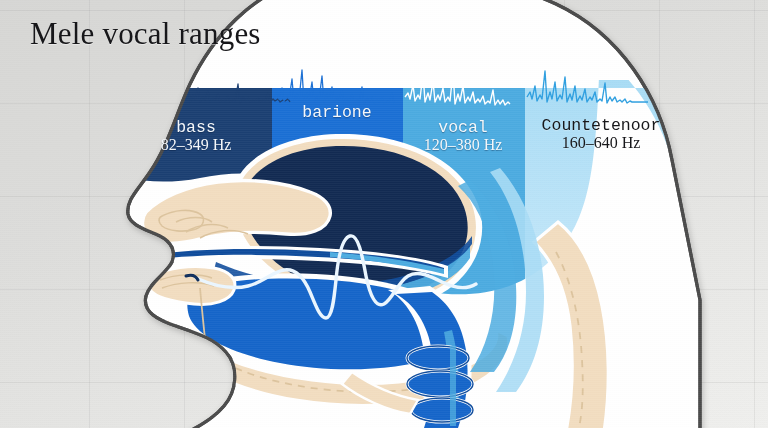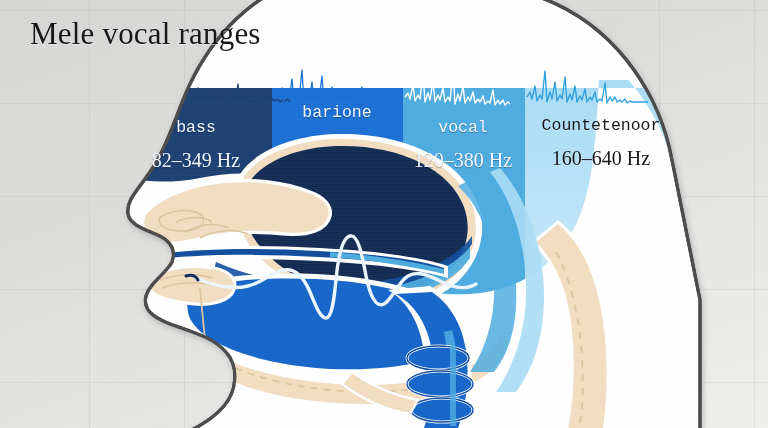--- a/index.html
+++ b/index.html
@@ -35,21 +35,21 @@
   }
 
   
   .band-label{position:absolute;text-align:center;pointer-events:none;}
   .band-label .name{
     font-family:Liberation Mono, monospace;
     font-size:16.5px;line-height:1;display:block;
   }
   .band-label .freq{
     font-family:"Liberation Serif", serif;
-    font-size:20px;line-height:1;display:block;margin-top:13px;
+    font-size:16px;line-height:1;display:block;
   }
   .lt{color:#f4f7fa;text-shadow:0 1px 1px rgba(0,20,50,.35);}
   .dk{color:#17171a;text-shadow:0 1px 0 rgba(255,255,255,.25);text-align:center;}
 </style>
 </head>
 <body>
 
 <div id="stage">
 
   <div id="grid"></div>

